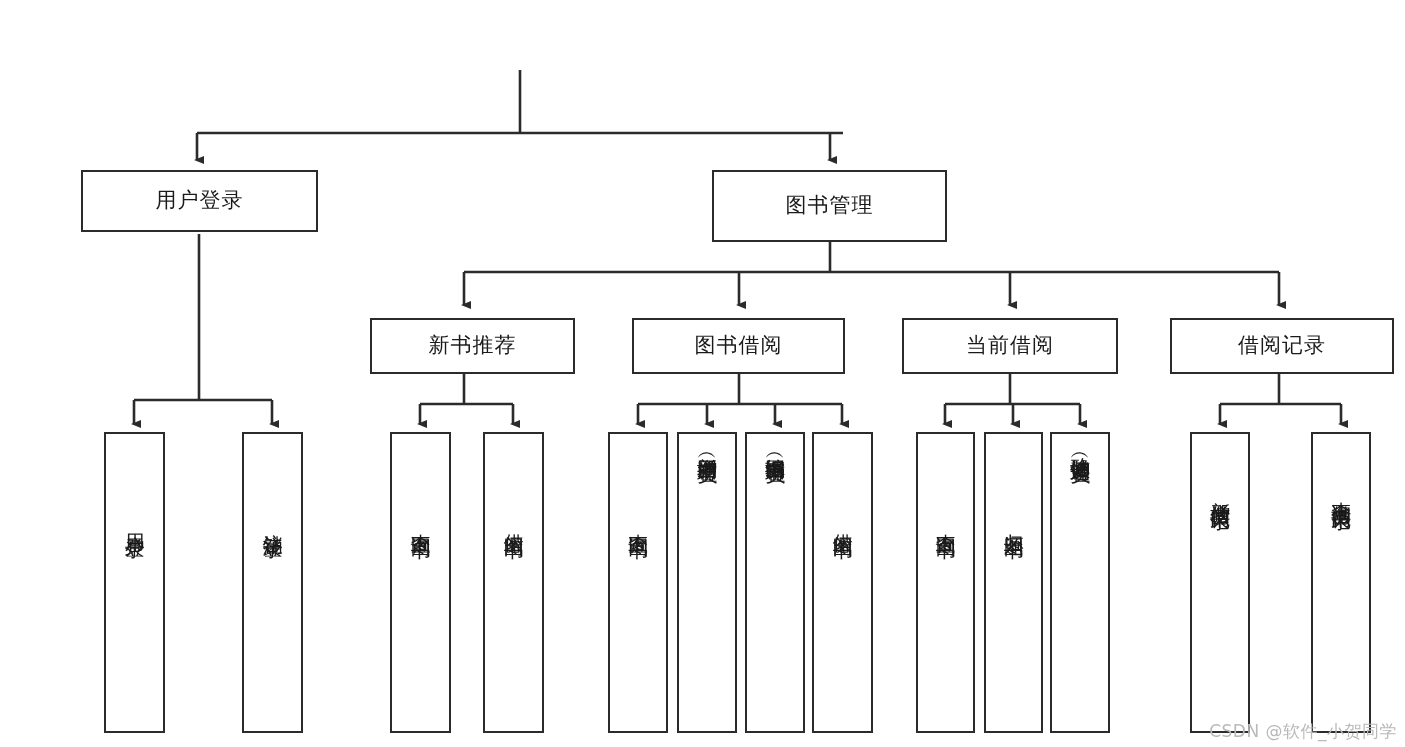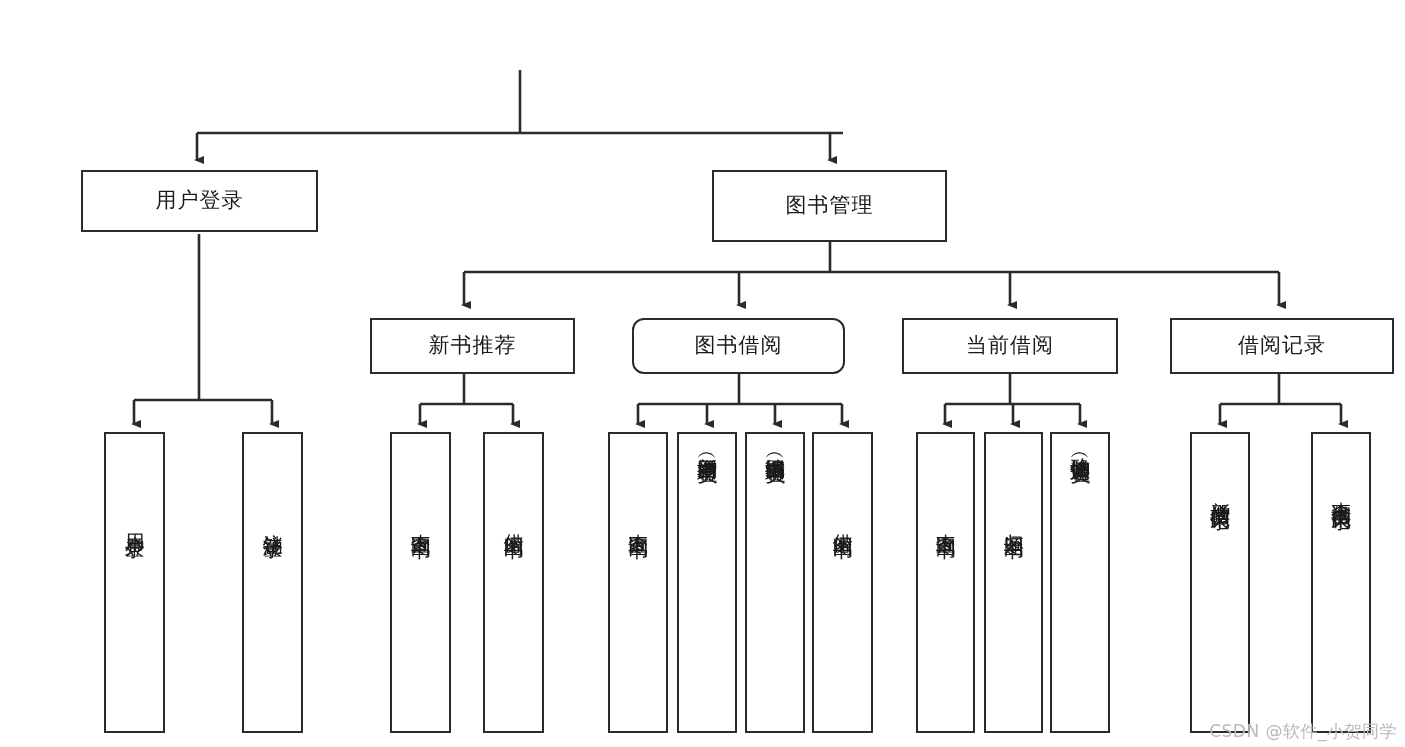--- a/index.html
+++ b/index.html
@@ -129,21 +129,21 @@
       <path d="M1220,404 L1220,424" marker-end="url(#arw)"></path>
       <path d="M1341,404 L1341,424" marker-end="url(#arw)"></path>
     </g>
   </svg>
 
 
   <div class="node horiz" style="left:81px; top:170px; width:237px; height:62px;">用户登录</div>
   <div class="node horiz" style="left:712px; top:170px; width:235px; height:72px;">图书管理</div>
 
   <div class="node horiz" style="left:362px; top:318px; width:205px; height:56px;margin-left:8px;">新书推荐</div>
-  <div class="node horiz" style="left:632px; top:318px; width:213px; height:56px;border-radius:12px;">图书借阅</div>
+  <div class="node horiz" style="left:632px; top:318px; width:213px; height:56px;">图书借阅</div>
   <div class="node horiz" style="left:902px; top:318px; width:216px; height:56px;">当前借阅</div>
   <div class="node horiz" style="left:1170px; top:318px; width:224px; height:56px;">借阅记录</div>
 
   <div class="node leaf" style="left:104px; top:432px; width:61px; height:301px;">
     <span class="vtext short">用户登录</span>
   </div>
   <div class="node leaf" style="left:242px; top:432px; width:61px; height:301px;">
     <span class="vtext short">注销登录</span>
   </div>
 

